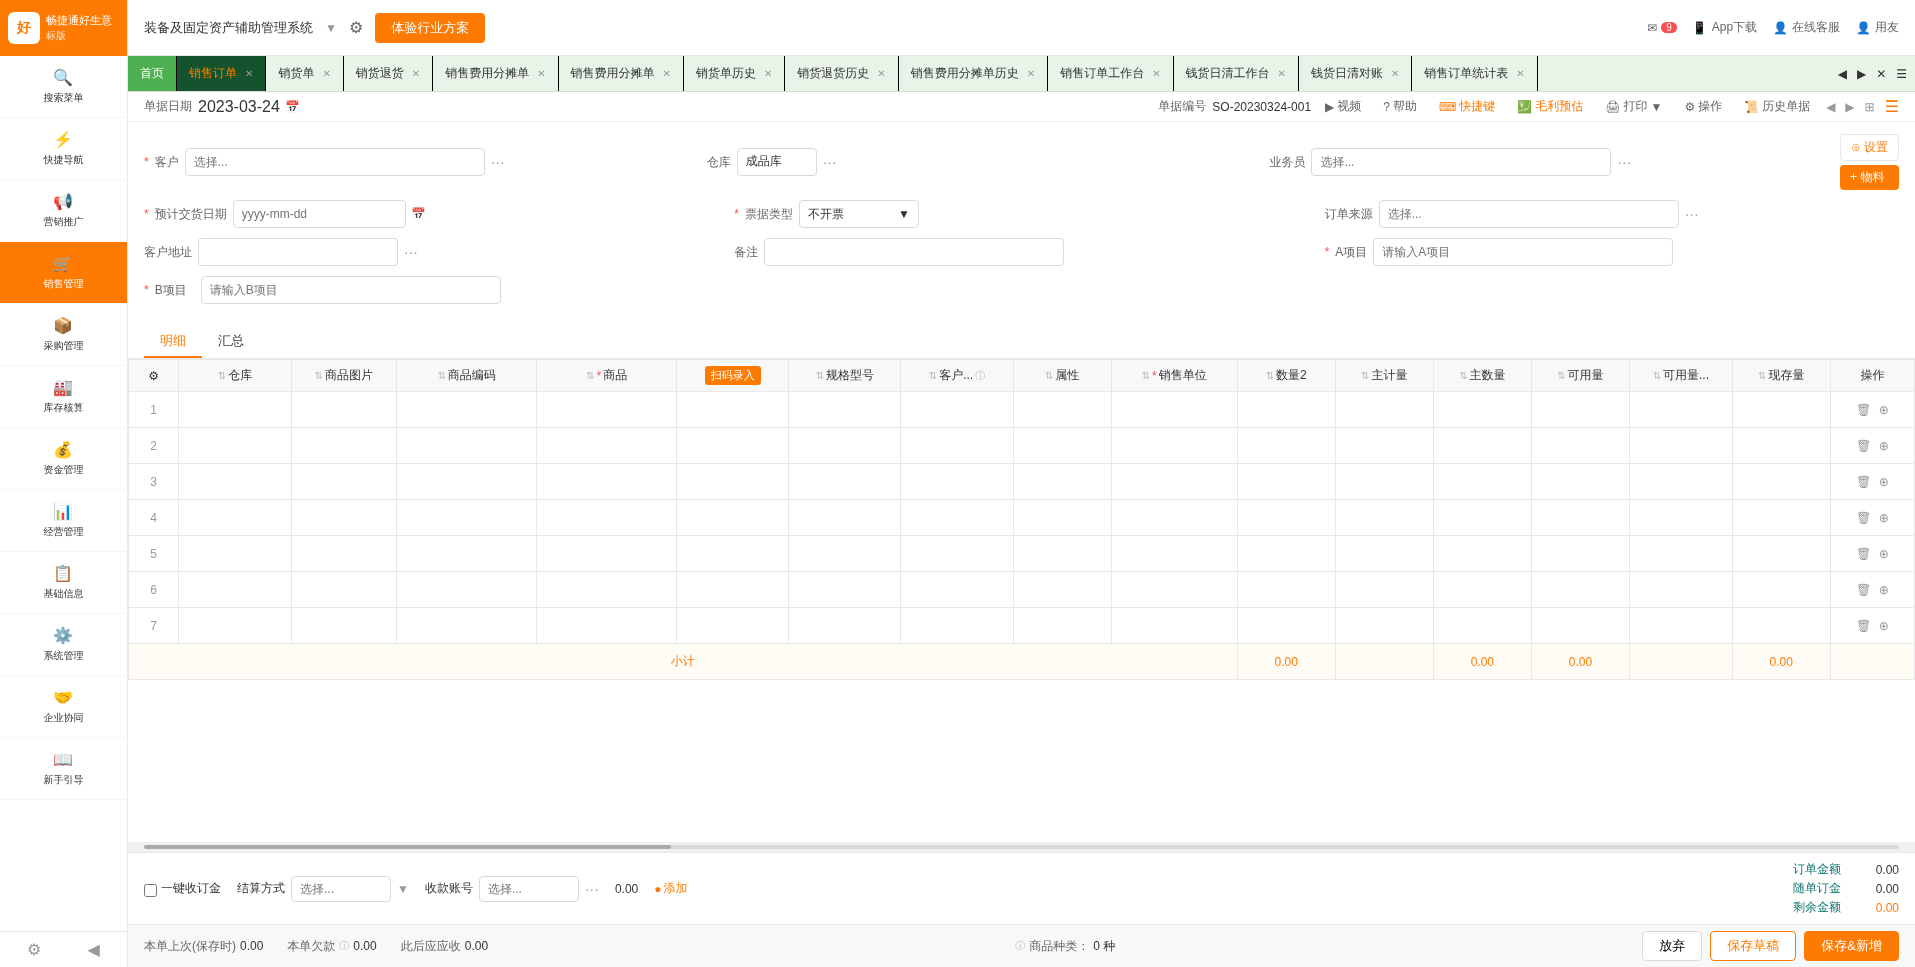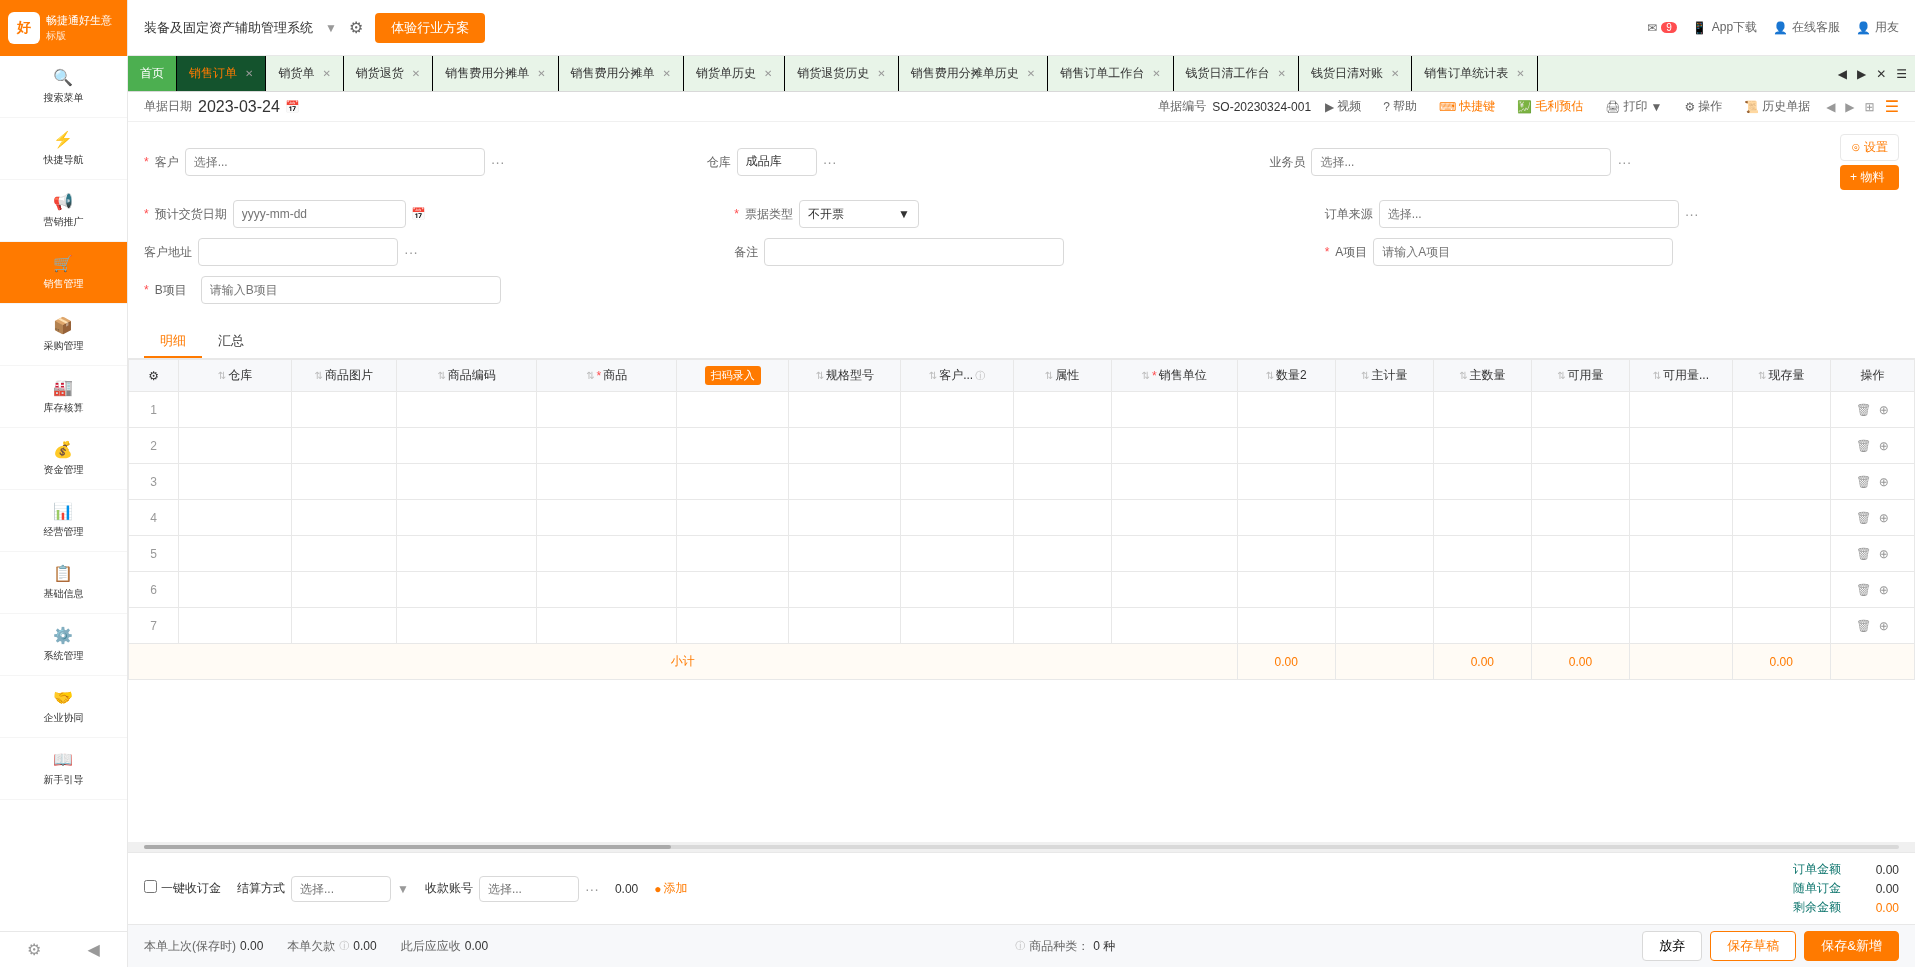--- a/index.html
+++ b/index.html
@@ -64,21 +64,21 @@
     .scan-btn { background: #ff7a00; color: #fff; border: none; padding: 2px 6px; border-radius: 3px; font-size: 11px; cursor: pointer; }
     .sort-icon { color: #bbb; font-size: 10px; }
     .th-inner { display: flex; align-items: center; justify-content: center; gap: 2px; }
 
     
     .summary-row td { background: #fffbf5; color: #ff7a00; font-weight: 500; padding: 6px 8px; }
     .summary-label { color: #666; text-align: center; }
 
     
     .bottom-bar { background: #fff; border-top: 1px solid #e8e8e8; padding: 8px 16px; display: flex; align-items: center; gap: 16px; }
-    .checkbox-label { display: flex; align-items: flex-start; gap: 4px; cursor: pointer; }
+    .checkbox-label { display: flex; align-items: flex-end; gap: 4px; cursor: pointer; }
     .bottom-field { display: flex; align-items: center; gap: 6px; }
     .bottom-input { border: 1px solid #d9d9d9; border-radius: 4px; padding: 4px 8px; width: 100px; height: 26px; font-size: 12px; }
     .add-btn { color: #ff7a00; cursor: pointer; display: flex; align-items: center; gap: 2px; }
     .amount-display { color: #333; font-size: 12px; }
 
     
     .order-summary { margin-left: auto; display: flex; flex-direction: column; gap: 2px; text-align: right; font-size: 12px; }
     .order-summary-row { display: flex; gap: 8px; justify-content: flex-end; align-items: center; }
     .order-summary-label { color: #0f766e; }
     .order-summary-value { color: #333; min-width: 50px; text-align: right; }

